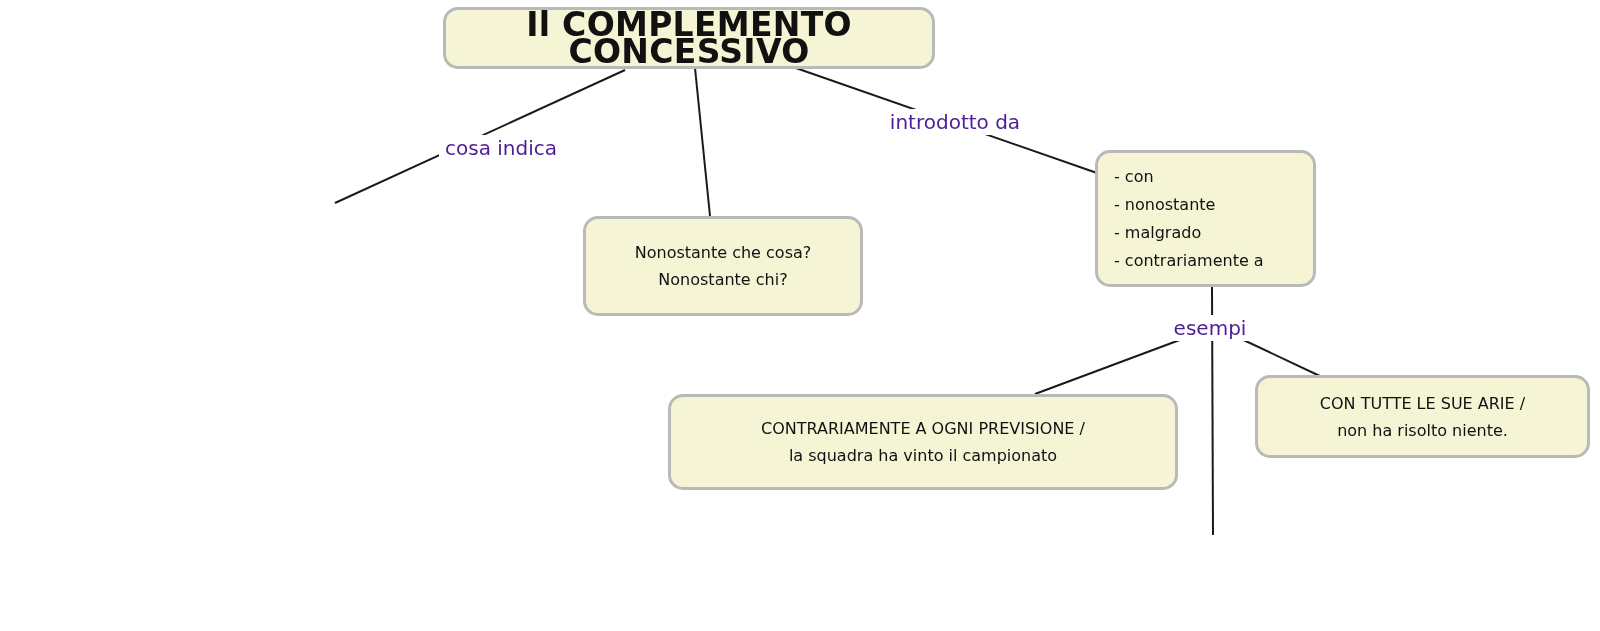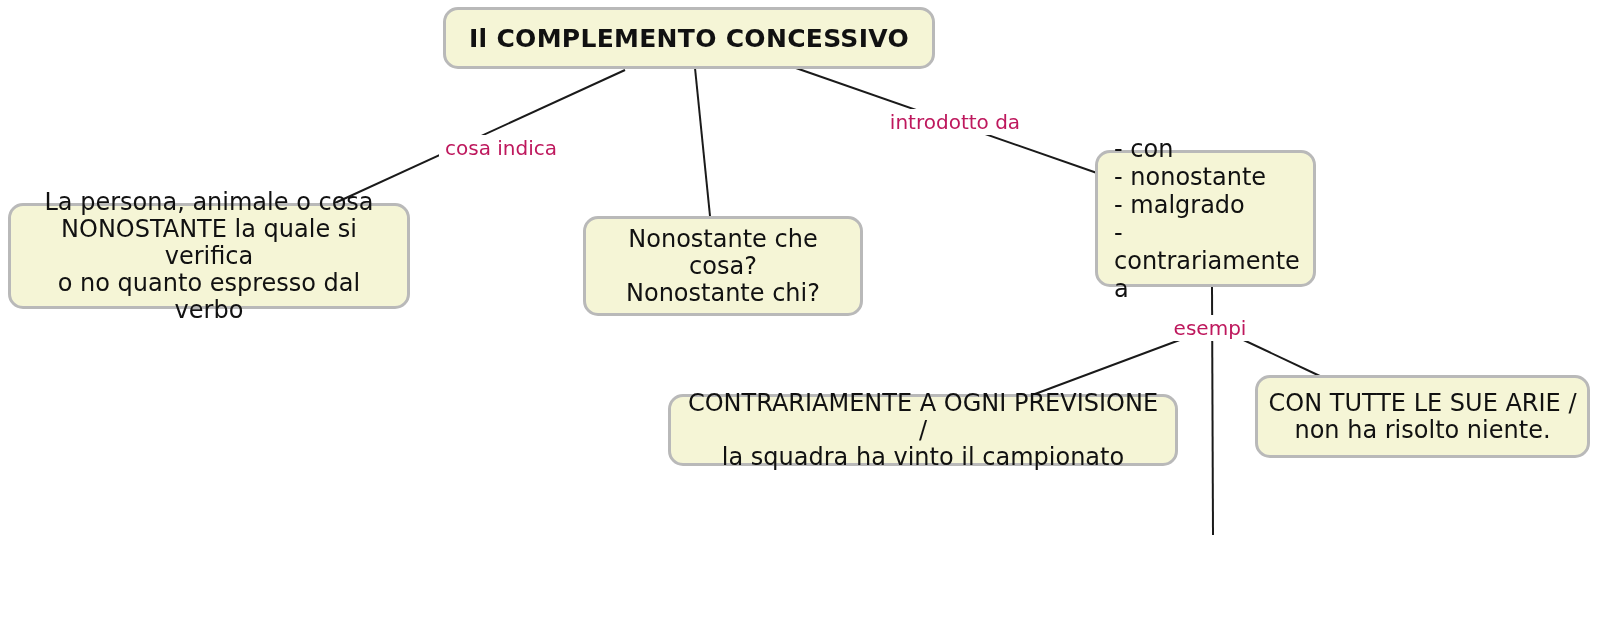--- a/index.html
+++ b/index.html
@@ -26,42 +26,42 @@
     position: absolute;
     box-sizing: border-box;
     background: #f5f5d6;
     border: 3px solid #b9b9b9;
     border-radius: 15px;
     display: flex;
     align-items: center;
     justify-content: center;
     text-align: center;
     color: #111111;
-    font-size: 24px;
+    font-size: 16px;
     line-height: 27px;
     z-index: 2;
     padding: 4px 10px;
   }
   .node .node-text { white-space: pre-line; }
   .node.title-node {
     font-weight: bold;
-    font-size: 25px;
+    font-size: 33px;
     letter-spacing: 0.3px;
   }
   .node.left-align {
     justify-content: flex-start;
     text-align: left;
     padding-left: 16px;
     line-height: 28px;
   }
   .edge-label {
     position: absolute;
     transform: translate(-50%, -50%);
     background: #ffffff;
-    color: #be185d;
+    color: #4c1d95;
     font-size: 20px;
     white-space: nowrap;
     padding: 1px 6px;
     z-index: 3;
   }
   line.edge {
     stroke: #1a1a1a;
     stroke-width: 2;
   }
 </style>
@@ -76,39 +76,34 @@
     <line class="edge" x1="793" y1="67" x2="1097" y2="173"></line>
     <line class="edge" x1="1212" y1="287" x2="1213" y2="535"></line>
     <line class="edge" x1="1185" y1="338" x2="1035" y2="394"></line>
     <line class="edge" x1="1235" y1="336" x2="1322" y2="377"></line>
   </svg>
 
   <div class="node title-node" style="left:443px; top:7px; width:492px; height:62px;">
     <span class="node-text">Il COMPLEMENTO CONCESSIVO</span>
   </div>
 
-  <div class="node" style="left:8px; top:203px; width:402px; height:106px; line-height:27px;">
-    <span class="node-text">La persona, animale o cosa
-NONOSTANTE la quale si verifica
-o no quanto espresso dal verbo</span>
-  </div>
 
   <div class="node" style="left:583px; top:216px; width:280px; height:100px;">
     <span class="node-text">Nonostante che cosa?
 Nonostante chi?</span>
   </div>
 
   <div class="node left-align" style="left:1095px; top:150px; width:221px; height:137px;">
     <span class="node-text">- con
 - nonostante
 - malgrado
 - contrariamente a</span>
   </div>
 
-  <div class="node" style="left:668px; top:394px; width:510px; height:72px;">
+  <div class="node" style="left:668px; top:394px; width:510px; height:96px;">
     <span class="node-text">CONTRARIAMENTE A OGNI PREVISIONE /
 la squadra ha vinto il campionato</span>
   </div>
 
   <div class="node" style="left:1255px; top:375px; width:335px; height:83px;">
     <span class="node-text">CON TUTTE LE SUE ARIE /
 non ha risolto niente.</span>
   </div>
 
 

